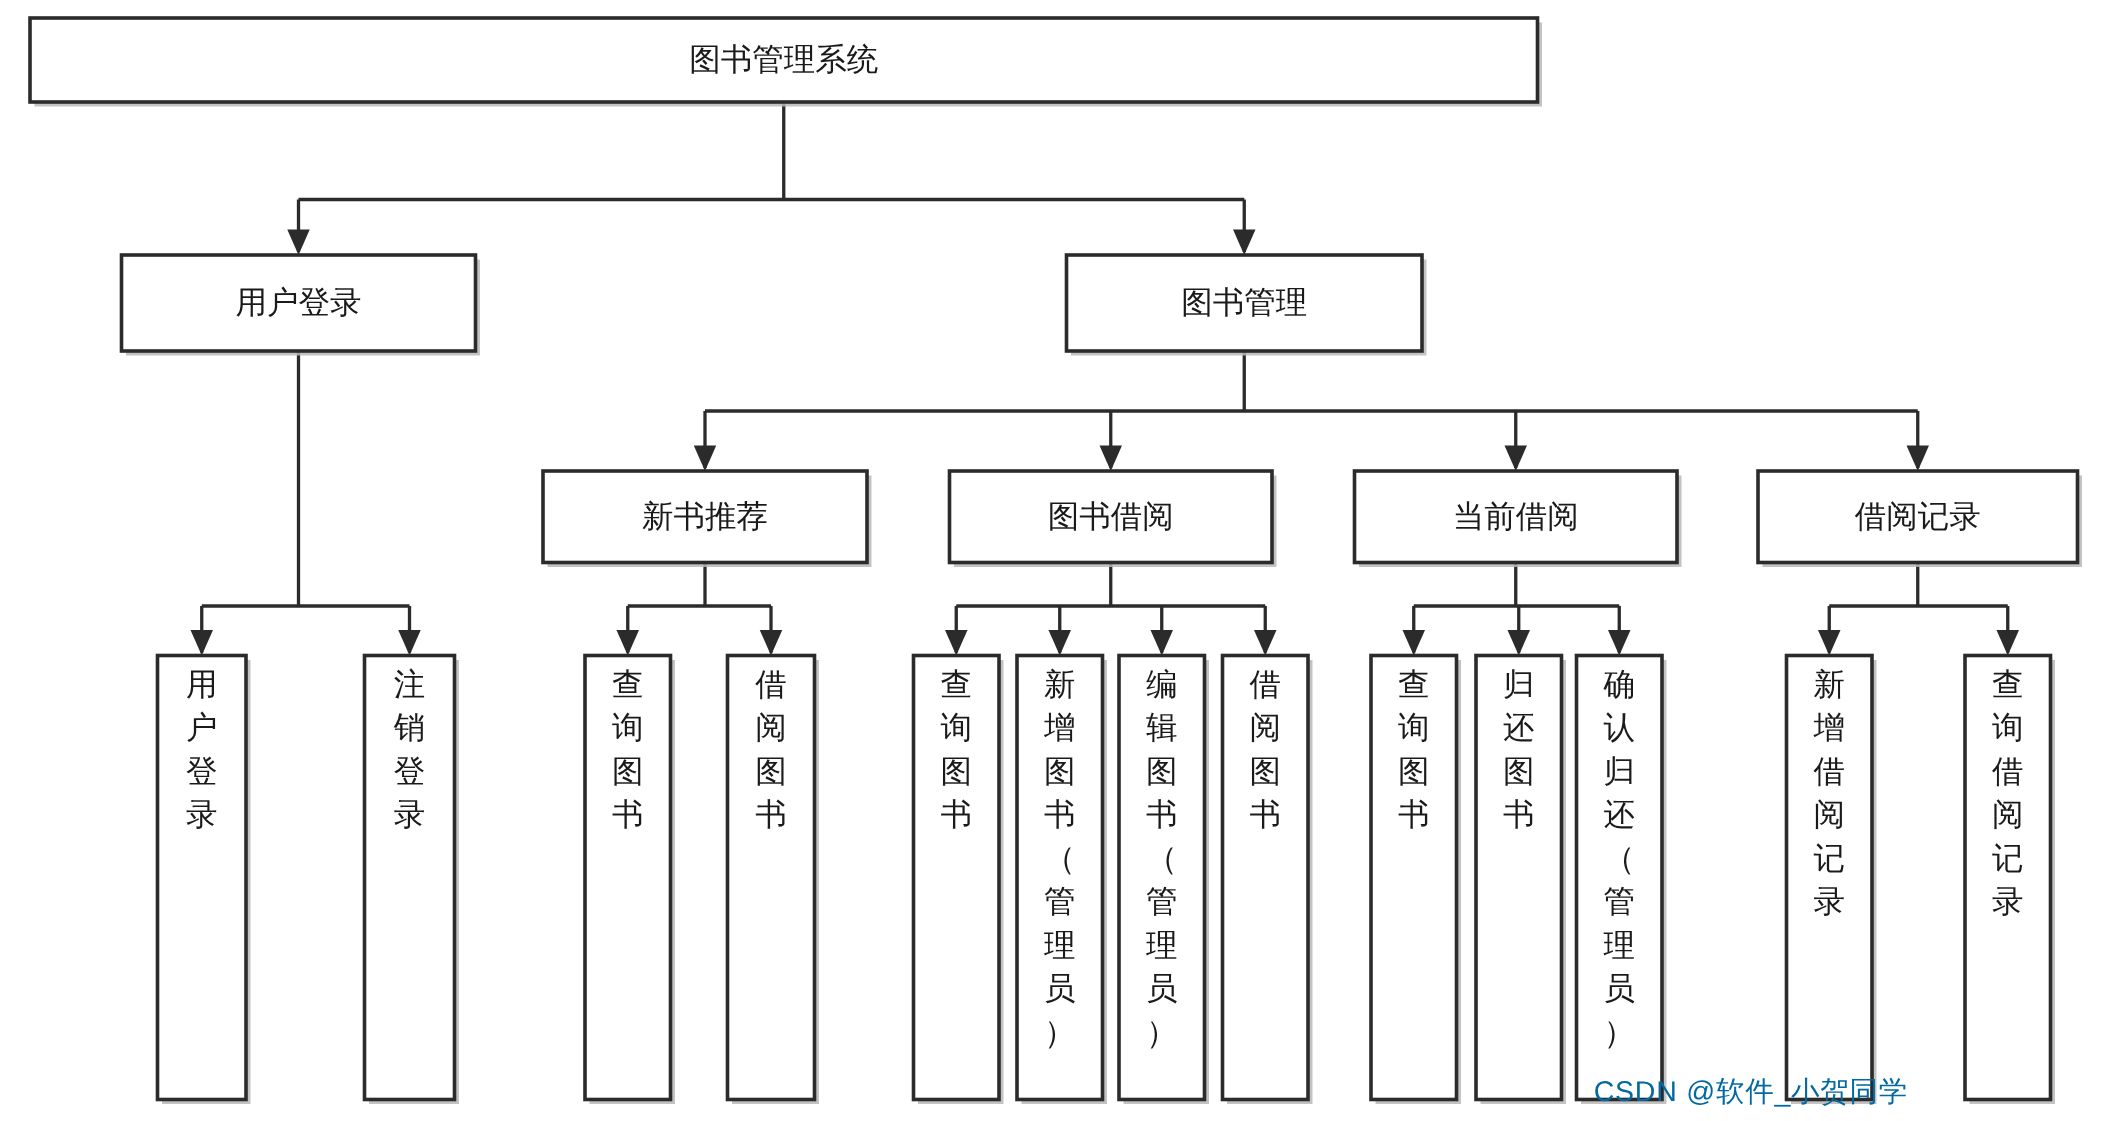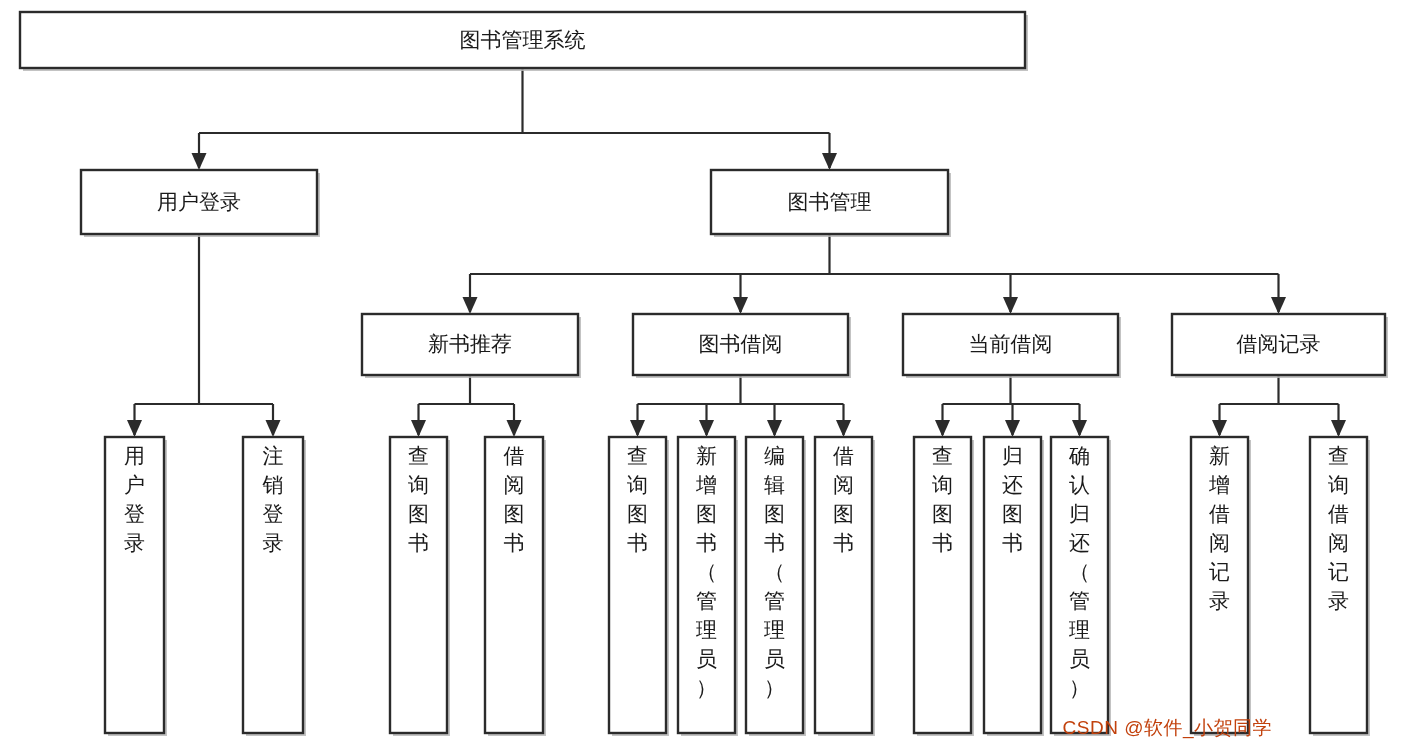--- a/index.html
+++ b/index.html
@@ -58,21 +58,21 @@
     font-family: "Liberation Sans", "DejaVu Sans", sans-serif;
     font-size: 21px;
     text-anchor: middle;
   }
   .watermark-text {
     position: absolute;
     right: 16px;
     bottom: 6px;
     font-family: "Liberation Sans", "DejaVu Sans", sans-serif;
     font-size: 19px;
-    color: #c2410c;
+    color: #0369a1;
     white-space: nowrap;
     letter-spacing: 0.5px;
     user-select: none;
   }
 </style>
 </head>
 <body>
 
 <div id="diagram-root">
   <svg class="diagram-canvas" id="diagram-canvas" viewBox="0 0 1405 747" xmlns="http://www.w3.org/2000/svg">

